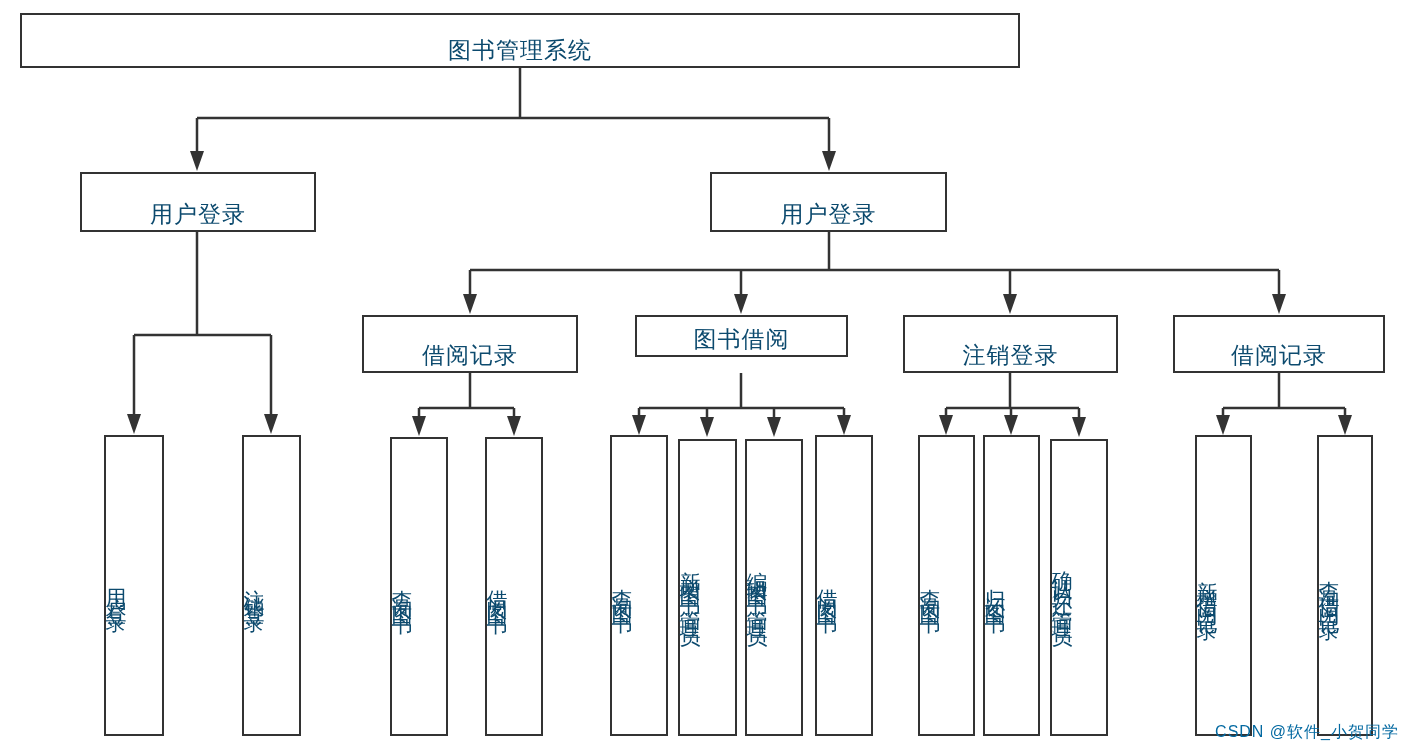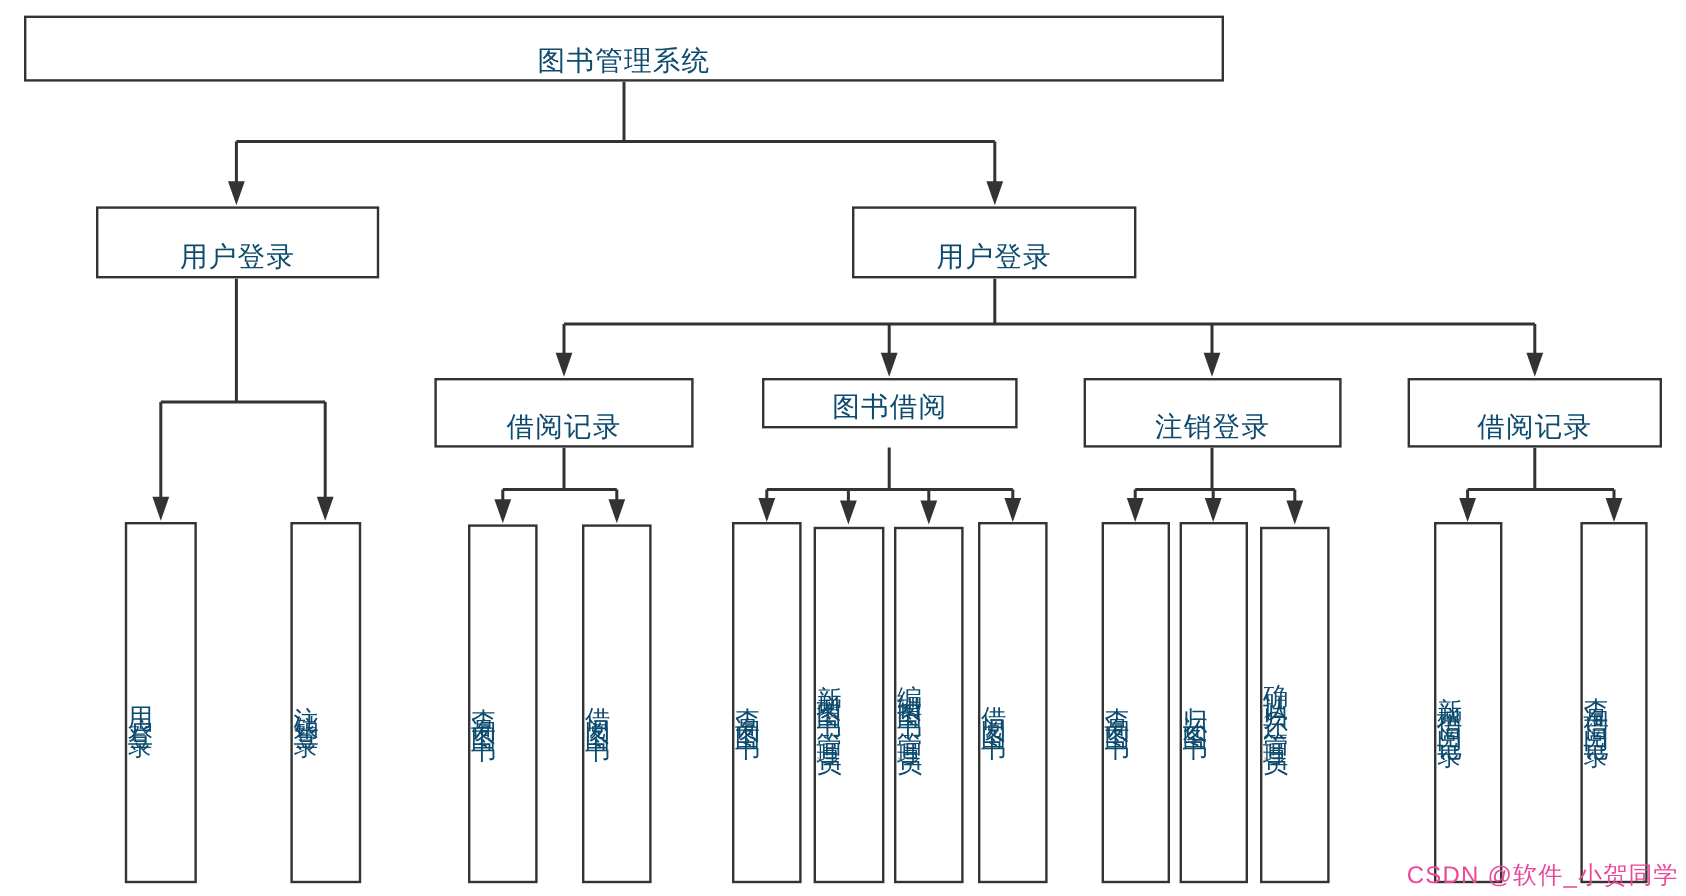--- a/index.html
+++ b/index.html
@@ -4,21 +4,21 @@
 <style>
   html,body{margin:0;padding:0;background:#ffffff;}
   body{width:1405px;height:747px;position:relative;overflow:hidden;
        font-family:"Liberation Sans","DejaVu Sans",sans-serif;}
   .connectors{position:absolute;left:0;top:0;width:1405px;height:747px;z-index:1;}
   .box{position:absolute;box-sizing:border-box;background:#ffffff;border:2.5px solid #333333;
        display:flex;align-items:flex-end;justify-content:center;color:#0c4a6e;z-index:2;}
   .hbox{font-size:23px;letter-spacing:1px;}
   .vbox{writing-mode:vertical-rl;text-orientation:mixed;font-size:21px;letter-spacing:8px;
         line-height:1;padding-top:4px;}
-  .watermark{position:absolute;right:6px;bottom:4px;font-size:20px;color:#ec4899;
+  .watermark{position:absolute;right:6px;bottom:4px;font-size:16px;color:#0369a1;
              z-index:5;letter-spacing:1px;text-align:right;}
 </style>
 </head>
 <body>
 
 <svg class="connectors" viewBox="0 0 1405 747" xmlns="http://www.w3.org/2000/svg">
   <g stroke="#333333" stroke-width="2.5" fill="none">
     <path d="M520 68 V118 M197 118 H829 M197 118 V153 M829 118 V153"></path>
     <path d="M197 232 V335 M134 335 H271 M134 335 V417 M271 335 V417"></path>
     <path d="M829 232 V270 M470 270 H1279 M470 270 V297 M741 270 V297 M1010 270 V297 M1279 270 V297"></path>

